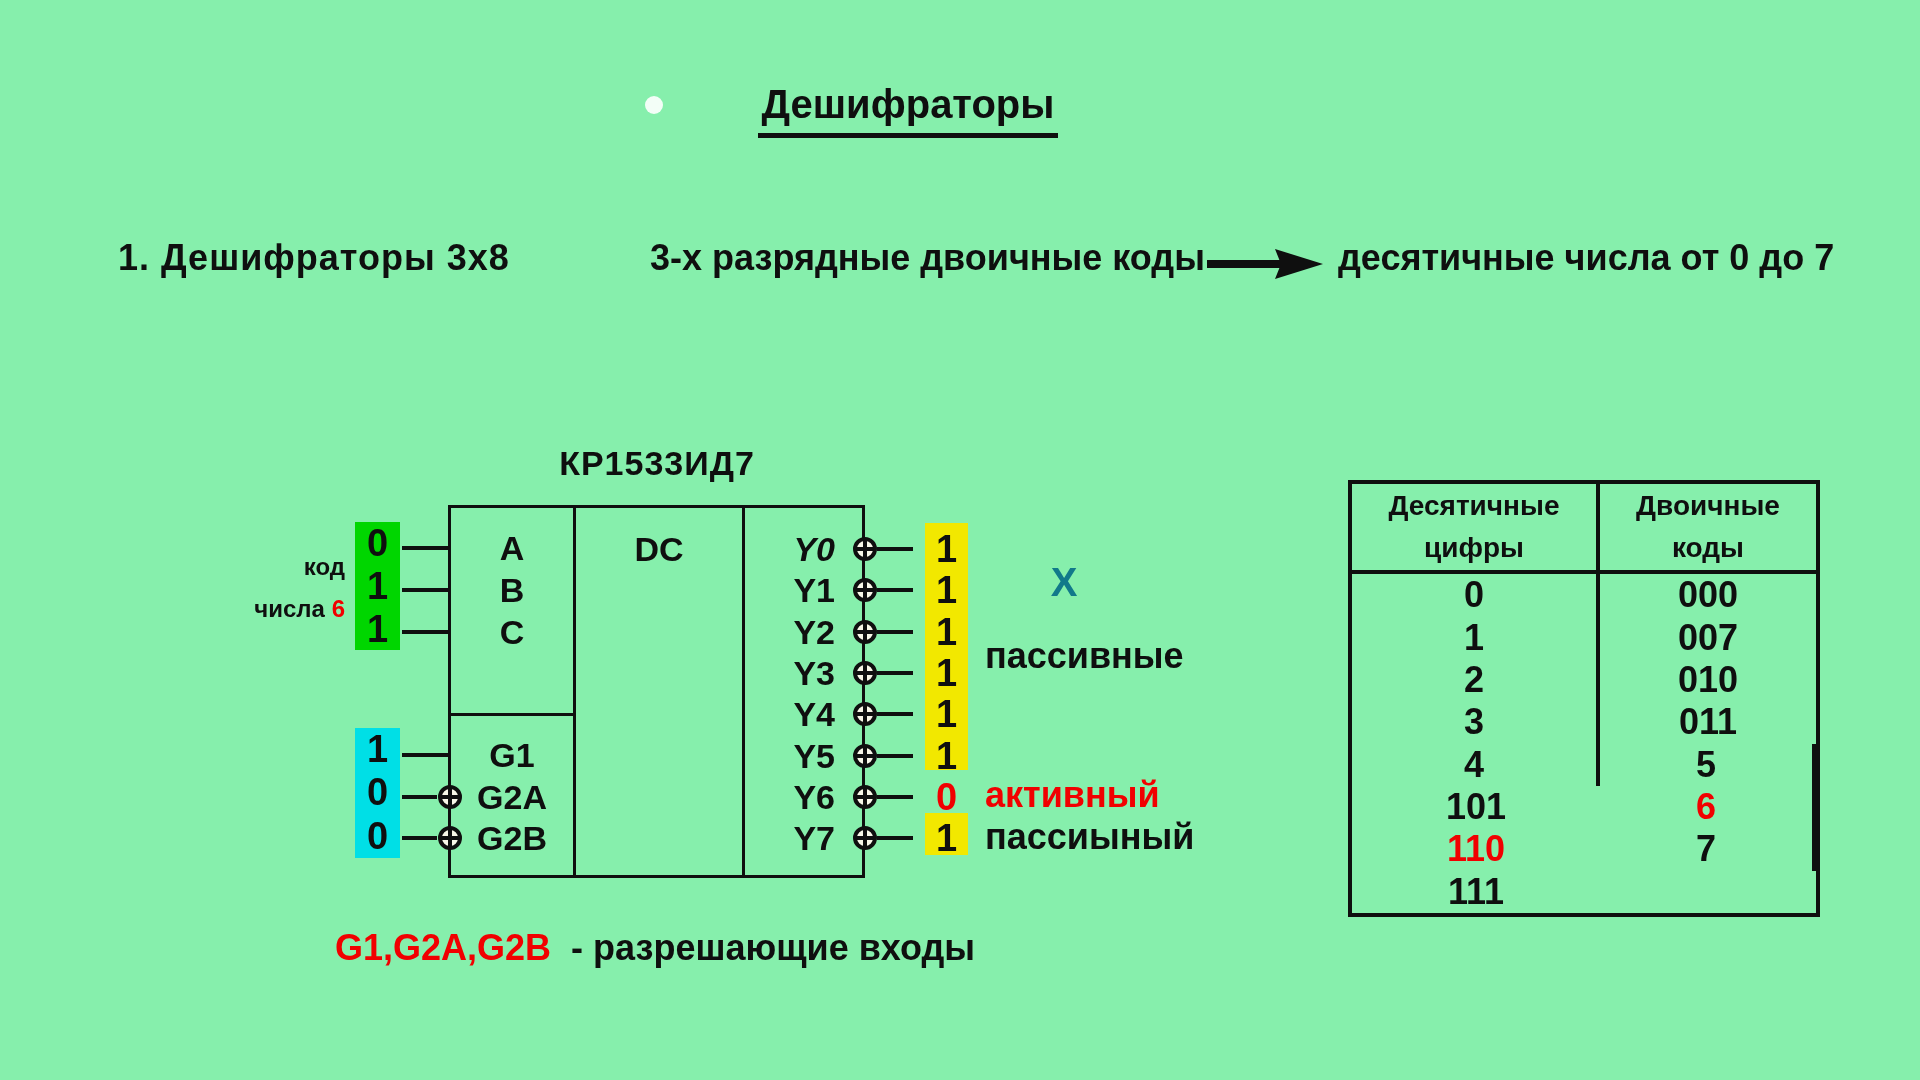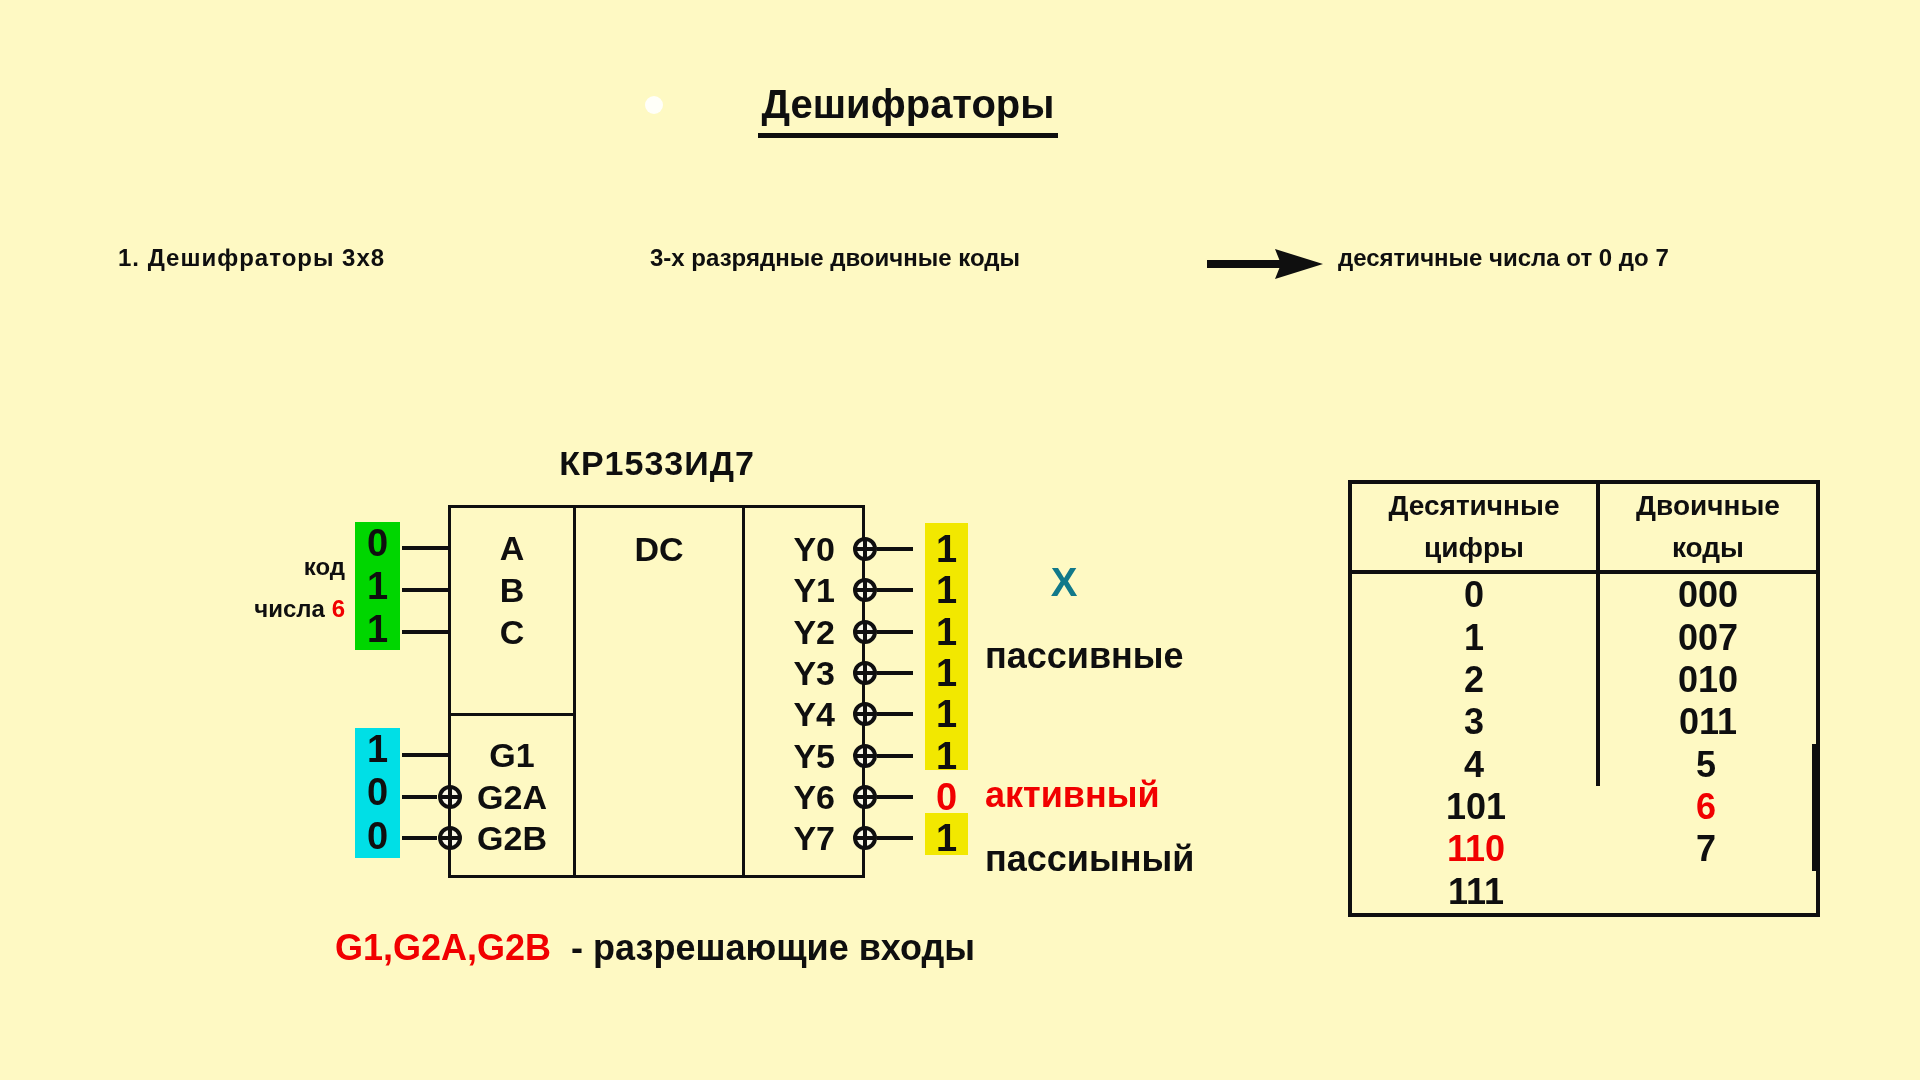--- a/index.html
+++ b/index.html
@@ -1,27 +1,27 @@
 <!DOCTYPE html>
 <html><head>
 <meta charset="utf-8">
 <style>
   html,body{margin:0;padding:0;background:#f8f7e8;}
   #screen{
-    position:relative;width:1920px;height:1080px;background:#fef9c3;overflow:hidden;
+    position:relative;width:1920px;height:1080px;background:#86efac;overflow:hidden;
     font-family:"Liberation Sans","DejaVu Sans",sans-serif;font-weight:bold;color:#0f0f0f;
   }
   .abs{position:absolute;}
   .txt{font-weight:bold;color:#0f0f0f;white-space:nowrap;}
   
   .title{font-size:40px;text-align:center;}
   .title .u{display:inline-block;border-bottom:5px solid #0f0f0f;padding:0 4px 6px 4px;}
   .dot{width:18px;height:18px;border-radius:50%;background:rgba(255,255,255,.9);}
   
-  .intro{font-size:24px;line-height:40px;}
+  .intro{font-size:36px;line-height:40px;}
   
   .chip-outline{border:3px solid #0f0f0f;background:transparent;}
   .vline,.hline{background:#0f0f0f;}
   .wire{position:absolute;height:4px;background:#0f0f0f;}
   .chip-label{font-size:34px;line-height:40px;text-align:center;}
   .ylabel{font-size:34px;line-height:40px;text-align:right;}
   .chipname{font-size:34px;text-align:center;letter-spacing:1px;}
   .bub{position:absolute;width:16px;height:16px;border:4px solid #0f0f0f;border-radius:50%;box-sizing:content-box;background:#f8f7e8;}
   .bub::before{content:"";position:absolute;left:50%;top:-3px;bottom:-3px;width:4px;margin-left:-2px;background:#0f0f0f;}
   .bub::after{content:"";position:absolute;top:50%;left:-3px;right:-3px;height:4px;margin-top:-2px;background:#0f0f0f;}
@@ -76,21 +76,21 @@
   <div class="abs chip-label txt" style="left:576px;top:529px;width:166px;">DC</div>
 
   <div class="abs chip-label txt" style="left:451px;top:528px;width:122px;">A</div>
   <div class="abs chip-label txt" style="left:451px;top:570px;width:122px;">B</div>
   <div class="abs chip-label txt" style="left:451px;top:612px;width:122px;">C</div>
 
   <div class="abs chip-label txt" style="left:451px;top:735px;width:122px;">G1</div>
   <div class="abs chip-label txt" style="left:451px;top:777px;width:122px;">G2A</div>
   <div class="abs chip-label txt" style="left:451px;top:818px;width:122px;">G2B</div>
 
-  <div class="abs ylabel txt" style="left:740px;top:529px;width:95px;">Y0</div>
+  <div class="abs ylabel txt" style="left:740px;top:529px;width:95px;font-style:italic;">Y0</div>
   <div class="abs ylabel txt" style="left:740px;top:570px;width:95px;">Y1</div>
   <div class="abs ylabel txt" style="left:740px;top:612px;width:95px;">Y2</div>
   <div class="abs ylabel txt" style="left:740px;top:653px;width:95px;">Y3</div>
   <div class="abs ylabel txt" style="left:740px;top:694px;width:95px;">Y4</div>
   <div class="abs ylabel txt" style="left:740px;top:736px;width:95px;">Y5</div>
   <div class="abs ylabel txt" style="left:740px;top:777px;width:95px;">Y6</div>
   <div class="abs ylabel txt" style="left:740px;top:818px;width:95px;">Y7</div>
 
   <div class="wire" style="left:402px;top:546px;width:47px;"></div>
   <div class="wire" style="left:402px;top:588px;width:47px;"></div>
@@ -146,21 +146,21 @@
   <div class="abs ydig txt" style="left:925px;top:612px;width:43px;">1</div>
   <div class="abs ydig txt" style="left:925px;top:653px;width:43px;">1</div>
   <div class="abs ydig txt" style="left:925px;top:694px;width:43px;">1</div>
   <div class="abs ydig txt" style="left:925px;top:736px;width:43px;">1</div>
   <div class="abs ydig red" style="left:925px;top:777px;width:43px;">0</div>
   <div class="abs ydig txt" style="left:925px;top:818px;width:43px;">1</div>
 
   <div class="abs xmark teal" style="left:1040px;top:560px;width:48px;">X</div>
   <div class="abs lab txt" style="left:985px;top:636px;">пассивные</div>
   <div class="abs lab red" style="left:985px;top:775px;">активный</div>
-  <div class="abs lab txt" style="left:985px;top:839px;">пассиыный</div>
+  <div class="abs lab txt" style="left:985px;top:817px;">пассиыный</div>
 
   <div class="abs footer txt" style="left:335px;top:928px;">
     <span class="red">G1,G2A,G2B</span>
     <span class="rest">- разрешающие входы</span>
   </div>
 
   <div class="abs dtable" style="left:1348px;top:480px;width:464px;height:429px;">
     <div class="hcell c1">
       <span>Десятичные</span>
       <span>цифры</span>

